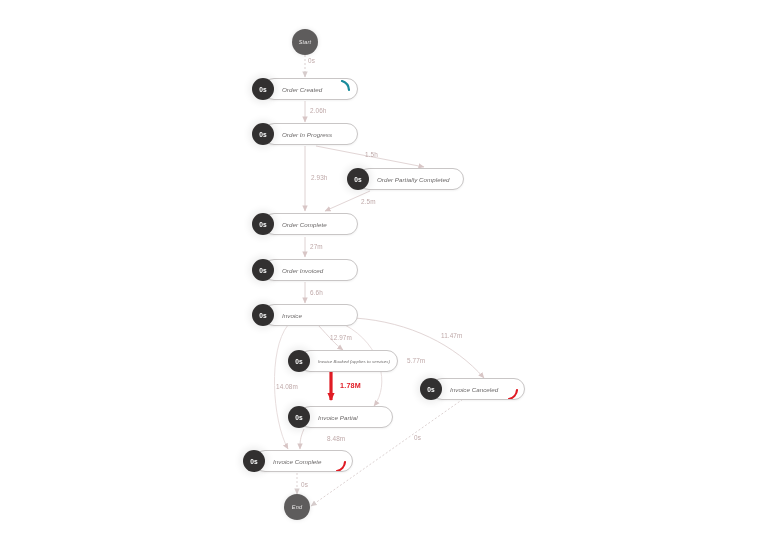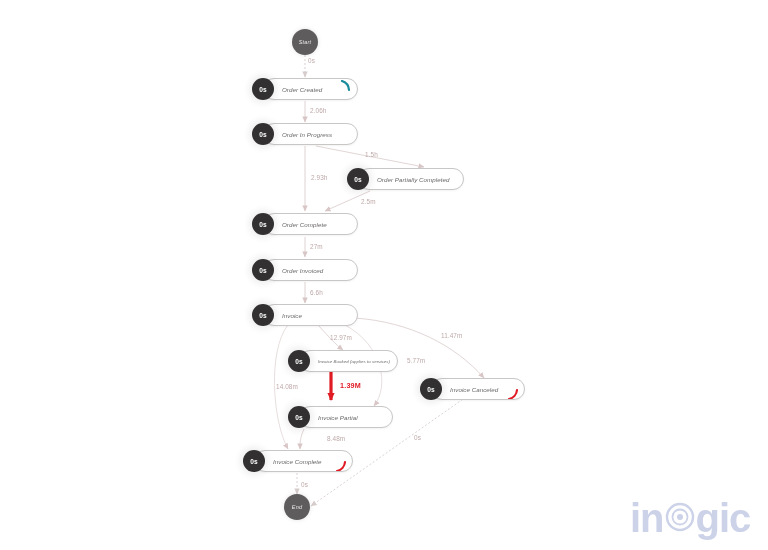--- a/index.html
+++ b/index.html
@@ -178,21 +178,21 @@
   <div class="elabel" style="left:310px; top:107px;">2.06h</div>
   <div class="elabel" style="left:365px; top:151px;">1.5h</div>
   <div class="elabel" style="left:311px; top:174px;">2.93h</div>
   <div class="elabel" style="left:361px; top:198px;">2.5m</div>
   <div class="elabel" style="left:310px; top:243px;">27m</div>
   <div class="elabel" style="left:310px; top:289px;">6.6h</div>
   <div class="elabel" style="left:330px; top:334px;">12.97m</div>
   <div class="elabel" style="left:441px; top:332px;">11.47m</div>
   <div class="elabel" style="left:407px; top:357px;">5.77m</div>
   <div class="elabel" style="left:276px; top:383px;">14.08m</div>
-  <div class="elabel hot" style="left:340px; top:381px;">1.39M</div>
+  <div class="elabel hot" style="left:340px; top:381px;">1.78M</div>
   <div class="elabel" style="left:327px; top:435px;">8.48m</div>
   <div class="elabel" style="left:414px; top:434px;">0s</div>
   <div class="elabel" style="left:301px; top:481px;">0s</div>
 
   <div class="terminal" style="left:292px; top:29px;">
     <span>Start</span>
   </div>
 
   <div class="terminal" style="left:284px; top:494px;">
     <span>End</span>
@@ -276,25 +276,14 @@
       <span class="pill-label">Invoice Complete</span>
       <span class="arc">
         <svg width="18" height="20" viewBox="0 0 18 20">
           <path d="M12,10 A10,10 0 0 1 4,19" stroke="#e01b24" stroke-width="2.2" fill="none" stroke-linecap="round"></path>
         </svg>
       </span>
     </div>
     <div class="badge">0s</div>
   </div>
 
-  <div id="logo">
-    <span>in</span>
-    <span class="mark">
-      <svg width="30" height="30" viewBox="0 0 30 30">
-        <circle cx="15" cy="15" r="13" fill="none" stroke="#ccd2e8" stroke-width="2.4"></circle>
-        <circle cx="15" cy="15" r="7.5" fill="none" stroke="#ccd2e8" stroke-width="1.8"></circle>
-        <circle cx="15" cy="15" r="3" fill="#ccd2e8"></circle>
-      </svg>
-    </span>
-    <span>gic</span>
-  </div>
 
 </div>
 
 </body></html>

